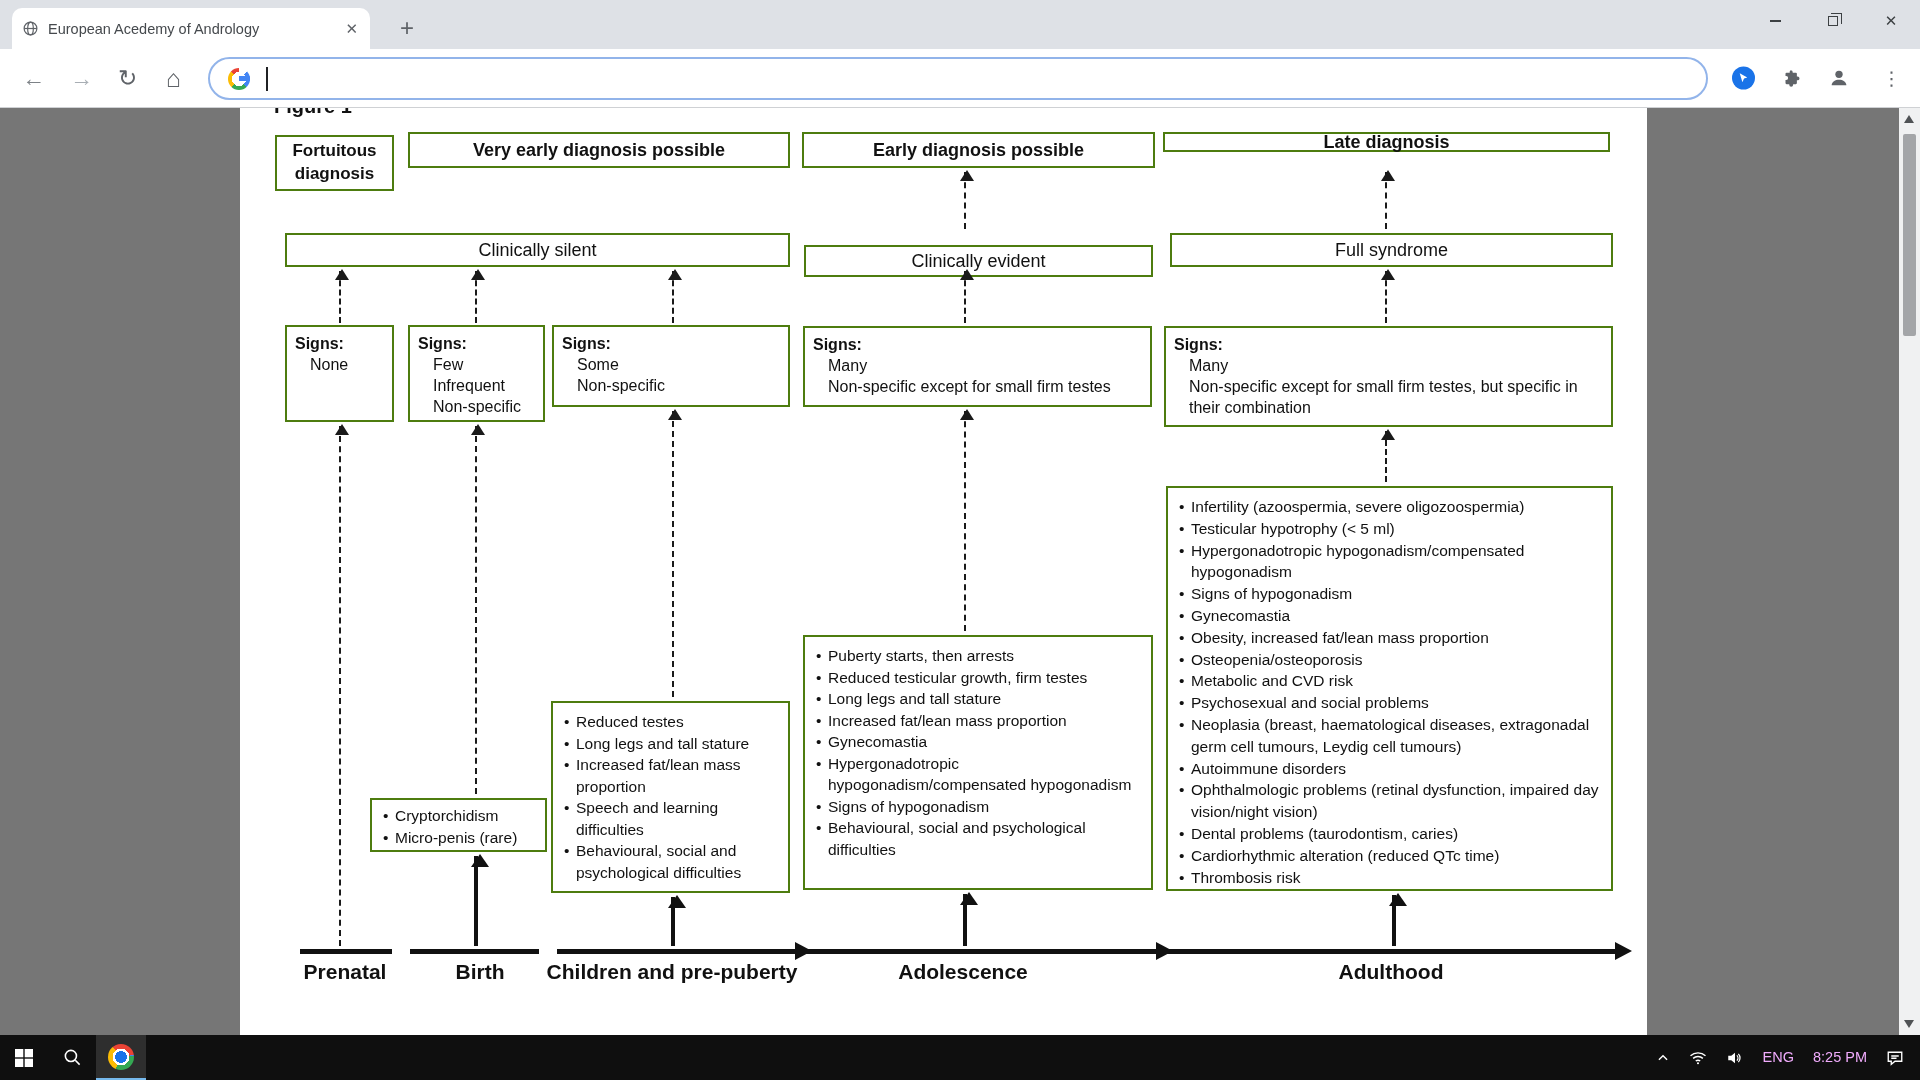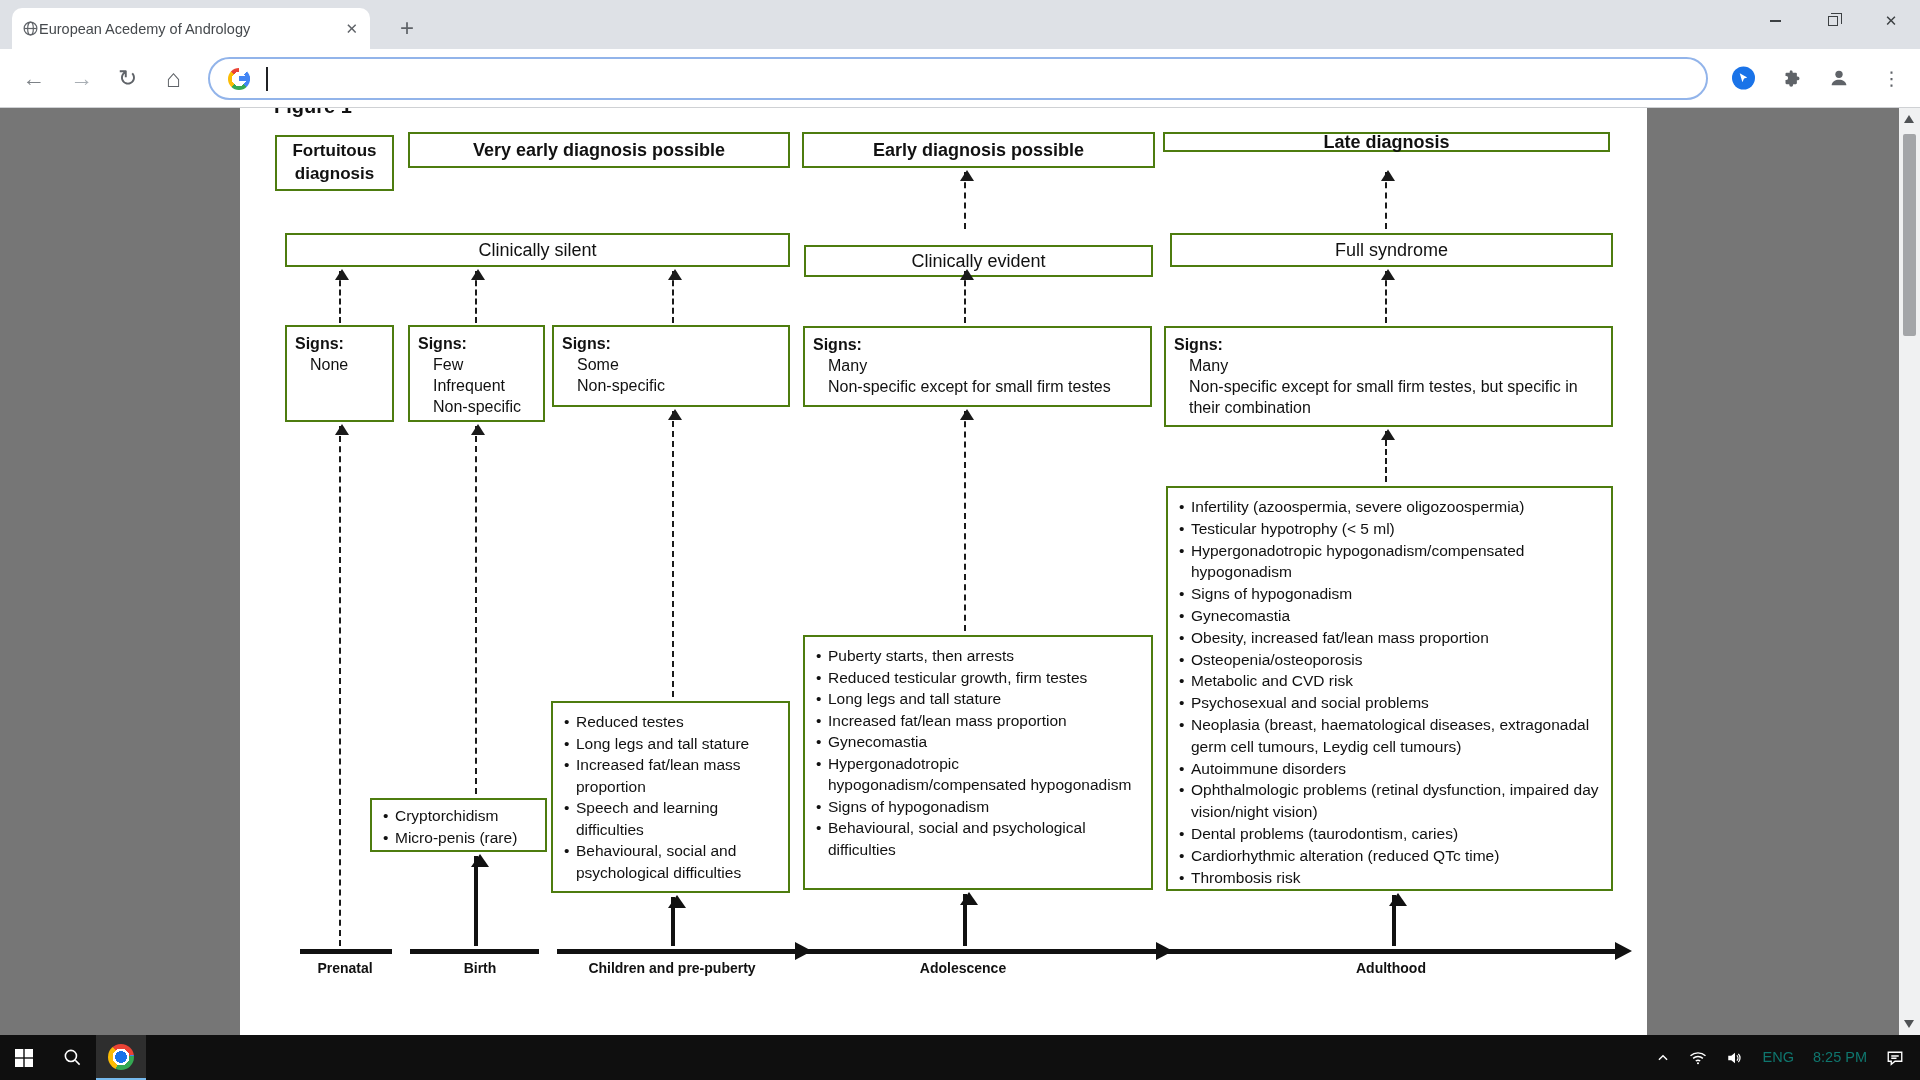--- a/index.html
+++ b/index.html
@@ -1,20 +1,20 @@
 <!DOCTYPE html>
 <html><head>
 <meta charset="utf-8">
 <style>
 *{margin:0;padding:0;box-sizing:border-box}
 html,body{width:1920px;height:1080px;overflow:hidden;background:#767676;font-family:"Liberation Sans",sans-serif}
 
 
 .titlebar{position:absolute;left:0;top:0;width:1920px;height:49px;background:#dee1e6}
-.tab{position:absolute;left:12px;top:8px;width:358px;height:41px;background:#fff;border-radius:10px 10px 0 0;display:flex;align-items:center;padding:0 10px;}
+.tab{position:absolute;left:12px;top:8px;width:358px;height:41px;background:#fff;border-radius:10px 10px 0 0;display:flex;align-items:center;padding:0 10px;gap:9px}
 .tab-title{flex:1;font-size:14.5px;color:#45494d;white-space:nowrap;overflow:hidden;-webkit-mask-image:linear-gradient(90deg,#000 82%,transparent);mask-image:linear-gradient(90deg,#000 82%,transparent)}
 .tab-close{font-size:15px;color:#5f6368;padding:0 2px;cursor:default}
 .newtab{position:absolute;left:392px;top:14px;font-size:24px;font-weight:400;color:#5f6368;width:30px;text-align:center}
 .win-controls{position:absolute;right:0;top:0;height:42px;display:flex}
 .win-btn{width:58px;display:flex;align-items:center;justify-content:center;color:#3c4043;font-size:15px}
 .min-glyph{display:block;width:11px;height:2px;background:#3c4043}
 .restore-glyph{position:relative;display:block;width:10px;height:10px;border:1.4px solid #3c4043;background:#dee1e6}
 .restore-glyph::before{content:"";position:absolute;left:2px;top:-4px;width:10px;height:10px;border:1.4px solid #3c4043;border-left:none;border-bottom:none}
 .toolbar{position:absolute;left:0;top:49px;width:1920px;height:59px;background:#fff;border-bottom:1px solid #cfd1d4}
 .nav-ico{position:absolute;top:50%;transform:translateY(-50%);font-size:23px;line-height:1}
@@ -94,29 +94,29 @@
 #s3{left:722.75px;top:786px;height:52px}
 #s4{left:1151.75px;top:787px;height:51px}
 
 .tl-seg{position:absolute;top:841px;height:5px;background:#111}
 .tl-arrow::after{content:"";position:absolute;right:-16px;top:-7px;width:0;height:0;border:9.5px solid transparent;border-right:none;border-left:17px solid #111}
 #t1{left:60px;width:92px}
 #t2{left:170px;width:129px}
 #t3{left:317px;width:239px}
 #t4{left:562px;width:355px}
 #t5{left:926px;width:450px}
-.tl-label{position:absolute;top:852px;font-size:14px;font-weight:bold;text-align:center}
+.tl-label{position:absolute;top:852px;font-size:21px;font-weight:bold;text-align:center}
 #l1{left:25px;width:160px}
 #l2{left:160px;width:160px}
 #l3{left:252px;width:360px}
 #l4{left:563px;width:320px}
 #l5{left:991px;width:320px}
 
 
-.taskbar{position:absolute;left:0;top:1035px;width:1920px;height:45px;background:#0f0f0f;display:flex;align-items:center;color:#0f766e}
+.taskbar{position:absolute;left:0;top:1035px;width:1920px;height:45px;background:#0f0f0f;display:flex;align-items:center;color:#f0abfc}
 .tb-btn{height:45px;display:flex;align-items:center;justify-content:center}
 #tb-start{width:48px}
 #tb-search{width:48px}
 #tb-chrome{width:50px;background:rgba(255,255,255,.13);border-bottom:2px solid #76b9ed}
 .chrome-ico{position:relative;width:26px;height:26px;border-radius:50%;background:
  radial-gradient(circle at 50% 50%,#1a73e8 0 6px,#fff 6px 8.5px,rgba(0,0,0,0) 8.5px),
  conic-gradient(from -40deg,#ea4335 0 120deg,#4285f4 120deg 125deg,#34a853 125deg 245deg,#fbbc05 245deg 360deg)}
 .tb-right{margin-left:auto;display:flex;align-items:center;gap:19px;padding-right:16px;font-size:14.5px}
 .tb-right .txt{line-height:45px}
 

